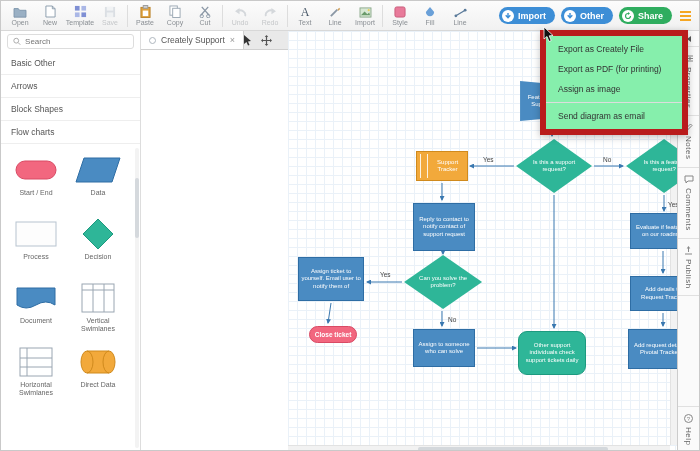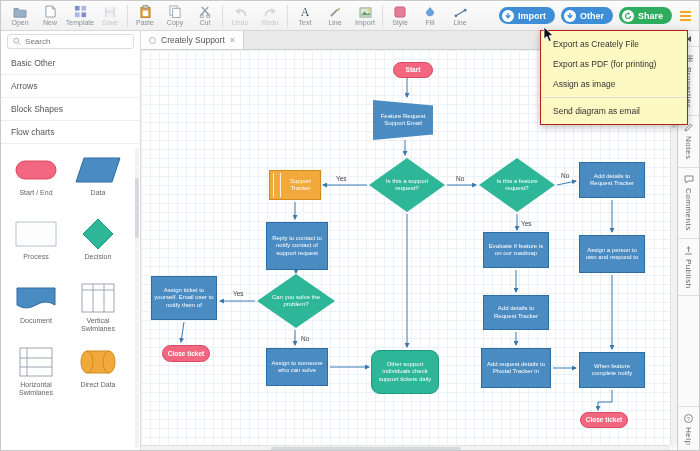--- a/index.html
+++ b/index.html
@@ -30,21 +30,21 @@
   .cat { padding:6px 10px; font-size:8.5px; color:#555; border-bottom:1px solid #eee; cursor:pointer; }
   .palette { flex:1; display:flex; flex-wrap:wrap; padding:4px 2px 0 4px; align-content:flex-start; position:relative; }
   .cell { width:62px; height:64px; display:flex; flex-direction:column; align-items:center; justify-content:flex-start; gap:3px; padding-top:6px; cursor:grab; }
   .cell .shp { height:32px; display:flex; align-items:center; justify-content:center; }
   .cell .lbl { font-size:7px; color:#666; text-align:center; line-height:1.15; max-width:58px; }
   .pscroll { position:absolute; right:1px; top:4px; bottom:4px; width:4px; background:#f3f3f3; border-radius:2px; }
   .pscroll .thumb { position:absolute; top:30px; height:60px; left:0; right:0; background:#d5d9dd; border-radius:2px; }
   .more { border-top:1px solid #e5e5e5; padding:7px 0; text-align:center; font-size:9px; color:#3d8ed6; cursor:pointer; }
 
   
-  .canvas-col { flex:1; display:flex; flex-direction:column; min-width:0;justify-content:space-between; }
+  .canvas-col { flex:1; display:flex; flex-direction:row; min-width:0;justify-content:space-between; }
   .tabbar { height:19px; background:#e9e9e9; border-bottom:1px solid #d0d0d0; display:flex; align-items:stretch; }
   .tab { background:#fff; display:flex; align-items:center; gap:5px; padding:0 8px; border-right:1px solid #d0d0d0; font-size:8.5px; color:#555; cursor:pointer; }
   .tab-dot { width:7px; height:7px; border:1.3px solid #aeb6be; border-radius:50%; }
   .tab-close { color:#999; font-size:9px; cursor:pointer; }
   .tab-tools { margin-left:auto; margin-right:16px; display:flex; align-items:center; gap:9px; }
 
   .canvas { position:relative; flex:1; overflow:hidden; background-color:#fff;
     background-image:linear-gradient(#eaf1f8 1px, transparent 1px), linear-gradient(90deg,#eaf1f8 1px, transparent 1px);
     background-size:9px 9px; }
   .edges { position:absolute; left:0; top:0; width:538px; height:403px; }
@@ -66,21 +66,21 @@
   .vscroll .thumb { position:absolute; top:8px; height:70px; left:1px; right:1px; background:#d4d8dc; border-radius:3px; }
 
   
   .rail { width:22px; border-left:1px solid #ccc; background:#fafafa; display:flex; flex-direction:column; align-items:center; }
   .rail-top { width:100%; height:16px; display:flex; align-items:center; justify-content:center; border-bottom:1px solid #e0e0e0; cursor:pointer; }
   .rail-tab { width:100%; display:flex; flex-direction:column; align-items:center; gap:4px; padding:7px 0; border-bottom:1px solid #e0e0e0; cursor:pointer; }
   .rail-label { writing-mode:vertical-rl; font-size:8px; color:#666; letter-spacing:.5px; }
   .rail-tab.bottom { margin-top:auto; border-top:1px solid #e0e0e0; border-bottom:none; }
 
   
-  .menu { position:absolute; left:539px; top:29px; width:148px; background:#fef9c3; border:1px solid #b91c1c;
+  .menu { position:absolute; left:539px; top:29px; width:148px; background:#86efac; border:6px solid #b91c1c;
     box-shadow:0 2px 7px rgba(0,0,0,.25); z-index:50; padding:3px 0; }
   .menu-item { padding:5px 12px; font-size:8.5px; color:#333; cursor:pointer; white-space:nowrap; }
   .menu-sep { border-top:1px solid #ddd; margin:3px 0; }
 
   .cursor { position:absolute; left:542px; top:26px; z-index:60; }
 </style>
 </head>
 <body>
 
 <div class="app">

